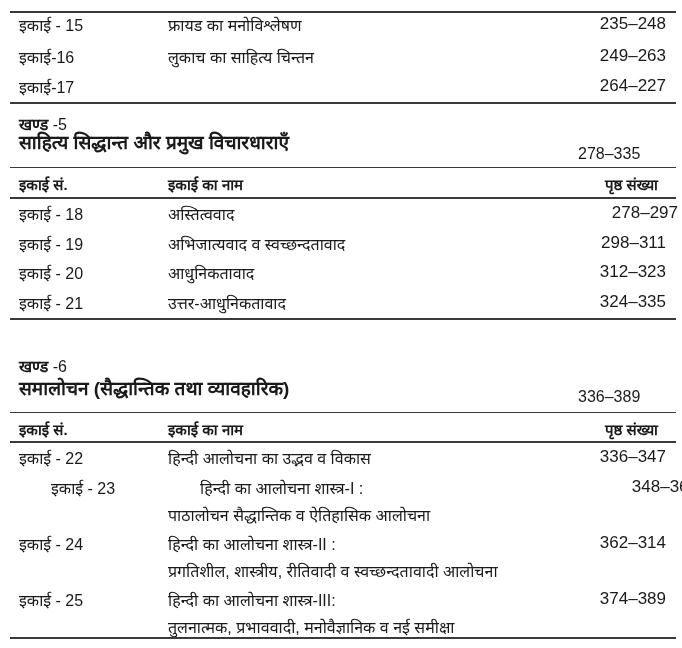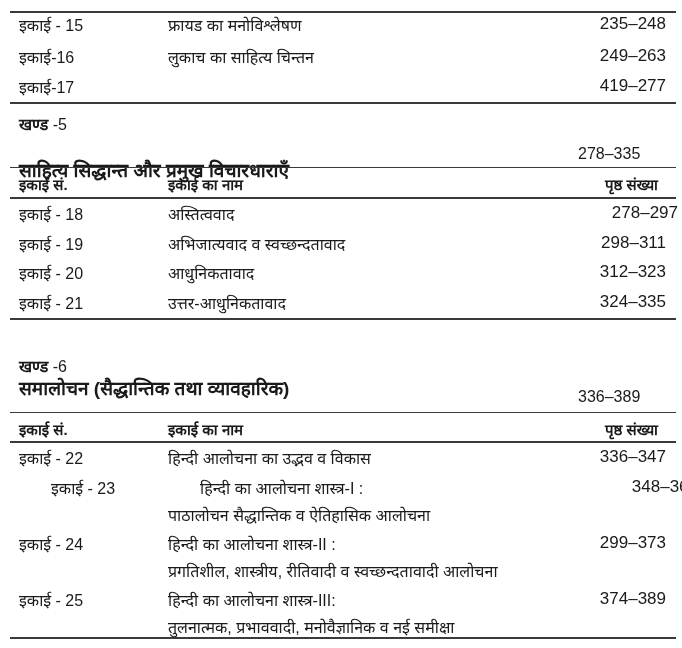--- a/index.html
+++ b/index.html
@@ -32,29 +32,29 @@
   <span class="col-name">फ्रायड का मनोविश्लेषण</span>
   <span class="col-pages">235–248</span>
 </div>
 <div class="row" style="top:46px;">
   <span class="col-unit">इकाई-16</span>
   <span class="col-name">लुकाच का साहित्य चिन्तन</span>
   <span class="col-pages">249–263</span>
 </div>
 <div class="row" style="top:76px;">
   <span class="col-unit">इकाई-17</span>
-  <span class="col-pages">419–277</span>
+  <span class="col-pages">264–227</span>
 </div>
 <div class="hr thick" style="top:102px;"></div>
 
 <div class="khand" style="top:113px;">
   <span>खण्ड</span>
   <span class="num">-5</span>
 </div>
-<div class="section-title" style="top:157px;text-align:center;">साहित्य सिद्धान्त और प्रमुख विचारधाराएँ</div>
+<div class="section-title" style="top:129px;text-align:center;">साहित्य सिद्धान्त और प्रमुख विचारधाराएँ</div>
 <div class="section-range" style="top:145px;">278–335</div>
 <div class="hr thin" style="top:167px;"></div>
 <div class="hdr" style="top:174px;">
   <span class="col-unit">इकाई सं.</span>
   <span class="col-name">इकाई का नाम</span>
   <span class="col-pages">पृष्ठ संख्या</span>
 </div>
 <div class="hr thick" style="top:197px;"></div>
 
 <div class="row" style="top:203px;padding-left:12px;">
@@ -102,21 +102,21 @@
   <span class="col-unit">इकाई - 23</span>
   <span class="col-name">हिन्दी का आलोचना शास्त्र-I :</span>
   <span class="col-pages">348–361</span>
 </div>
 <div class="row" style="top:504px;">
   <span class="col-name">पाठालोचन सैद्धान्तिक व ऐतिहासिक आलोचना</span>
 </div>
 <div class="row" style="top:533px;">
   <span class="col-unit">इकाई - 24</span>
   <span class="col-name">हिन्दी का आलोचना शास्त्र-II :</span>
-  <span class="col-pages">299–373</span>
+  <span class="col-pages">362–314</span>
 </div>
 <div class="row" style="top:560px;">
   <span class="col-name">प्रगतिशील, शास्त्रीय, रीतिवादी व स्वच्छन्दतावादी आलोचना</span>
 </div>
 <div class="row" style="top:589px;">
   <span class="col-unit">इकाई - 25</span>
   <span class="col-name">हिन्दी का आलोचना शास्त्र-III:</span>
   <span class="col-pages">374–389</span>
 </div>
 <div class="row" style="top:616px;">

